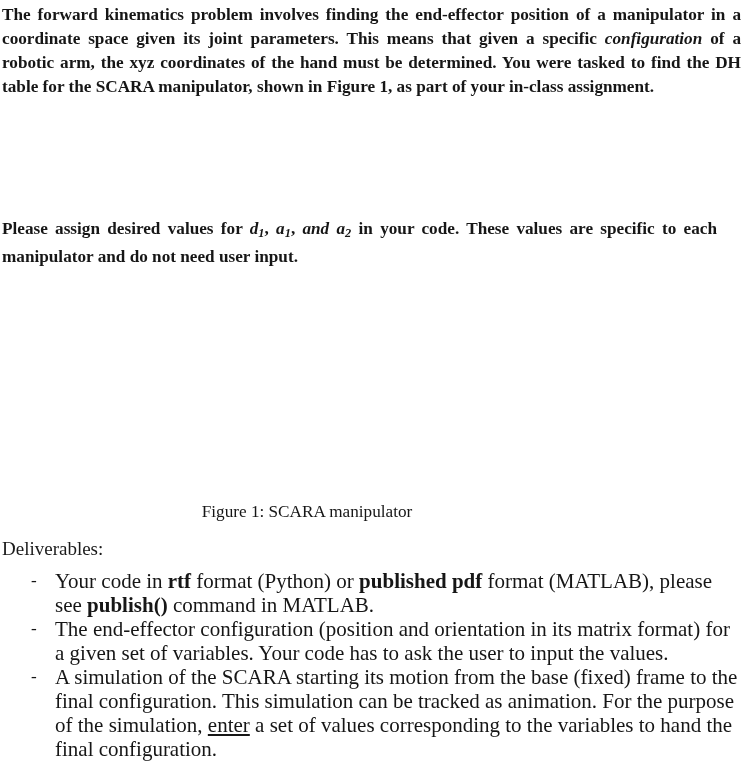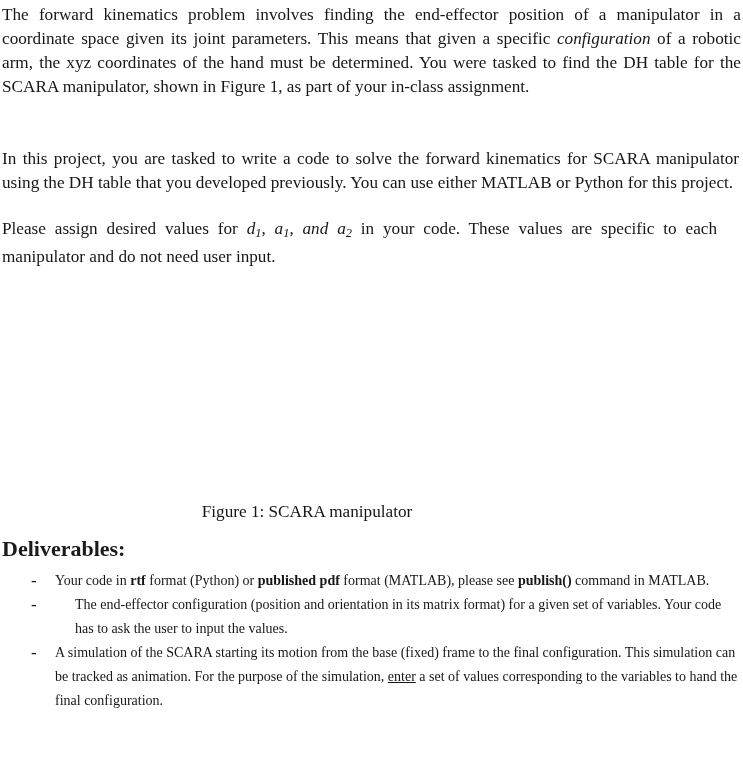--- a/index.html
+++ b/index.html
@@ -23,25 +23,26 @@
     padding: 0;
     box-sizing: border-box;
   }
   p.para {
     margin: 0;
     font-size: 17.2px;
     line-height: 24px;
     text-align: justify;
     text-justify: inter-word;
     color: #161616;
+    font-weight: bold;
   }
   .para-1 { position: absolute; left: 2px; top: 3px; width: 739px; }
   .para-2 { position: absolute; left: 2px; top: 147px; width: 737px; }
   .para-3 { position: absolute; left: 2px; top: 217px; width: 715px; text-align: left; }
-  .deliv-head { position: absolute; left: 2px; top: 537px; font-size: 22px; line-height: 24px; font-weight: bold; }
+  .deliv-head { position: absolute; left: 2px; top: 537px; font-size: 19px; line-height: 24px; }
 
   i.mvar {
     font-style: italic;
     font-family: "Liberation Serif", "DejaVu Serif", serif;
   }
   .sub {
     font-size: 0.72em;
     vertical-align: -0.28em;
     font-style: italic;
   }
@@ -60,28 +61,28 @@
   }
   .bullet-dash {
     width: 24px;
     min-width: 24px;
     margin-left: 31px;
     font-size: 17.2px;
     line-height: 24px;
     color: #161616;
   }
   .bullet-text {
-    font-size: 14px;
+    font-size: 21px;
     line-height: 24px;
     color: #161616;
     text-align: left;
     width: 680px;
   }
   .b1 .bullet-text { width: 660px; }
-  .b2 .bullet-text { width: 684px; margin-left: 20px; }
+  .b2 .bullet-text { width: 684px; }
   .b3 .bullet-text { width: 684px; }
   b { font-weight: bold; }
   u { text-decoration: underline; }
 
   
   .figure-wrap {
     position: absolute;
     left: 0px;
     top: 288px;
     width: 743px;
@@ -103,21 +104,20 @@
     fill: #2b2b2b;
   }
 </style>
 </head>
 <body>
 
 <div class="page">
 
   <p class="para para-1"><span>The forward kinematics problem involves finding the end-effector position of a manipulator in a coordinate space given its joint parameters. This means that given a specific </span><i class="mvar">configuration</i><span> of a robotic arm, the xyz coordinates of the hand must be determined. You were tasked to find the DH table for the SCARA manipulator, shown in Figure 1, as part of your in-class assignment.</span></p>
 
-  <p class="para para-2">In this project, you are tasked to write a code to solve the forward kinematics for SCARA manipulator using the DH table that you developed previously. You can use either MATLAB or Python for this project.</p>
 
   <p class="para para-3"><span>Please assign desired values for </span><i class="mvar"><span>d</span><span class="sub">1</span></i><span>, </span><i class="mvar"><span>a</span><span class="sub">1</span></i><span>, </span><i class="mvar">and</i><span> </span><i class="mvar"><span>a</span><span class="sub">2</span></i><span> in your code. These values are specific to each manipulator and do not need user input.</span></p>
 
   <div class="figure-wrap">
     <svg class="scara" width="743" height="240" viewBox="0 0 743 240">
       <g fill="none" stroke="#555555" stroke-width="1.4" stroke-linecap="round" stroke-linejoin="round">
 
         <g stroke="#6a6a6a" stroke-width="1.2">
           <line x1="206" y1="487" x2="228" y2="465"></line>
           <line x1="206" y1="497" x2="238" y2="465"></line>

